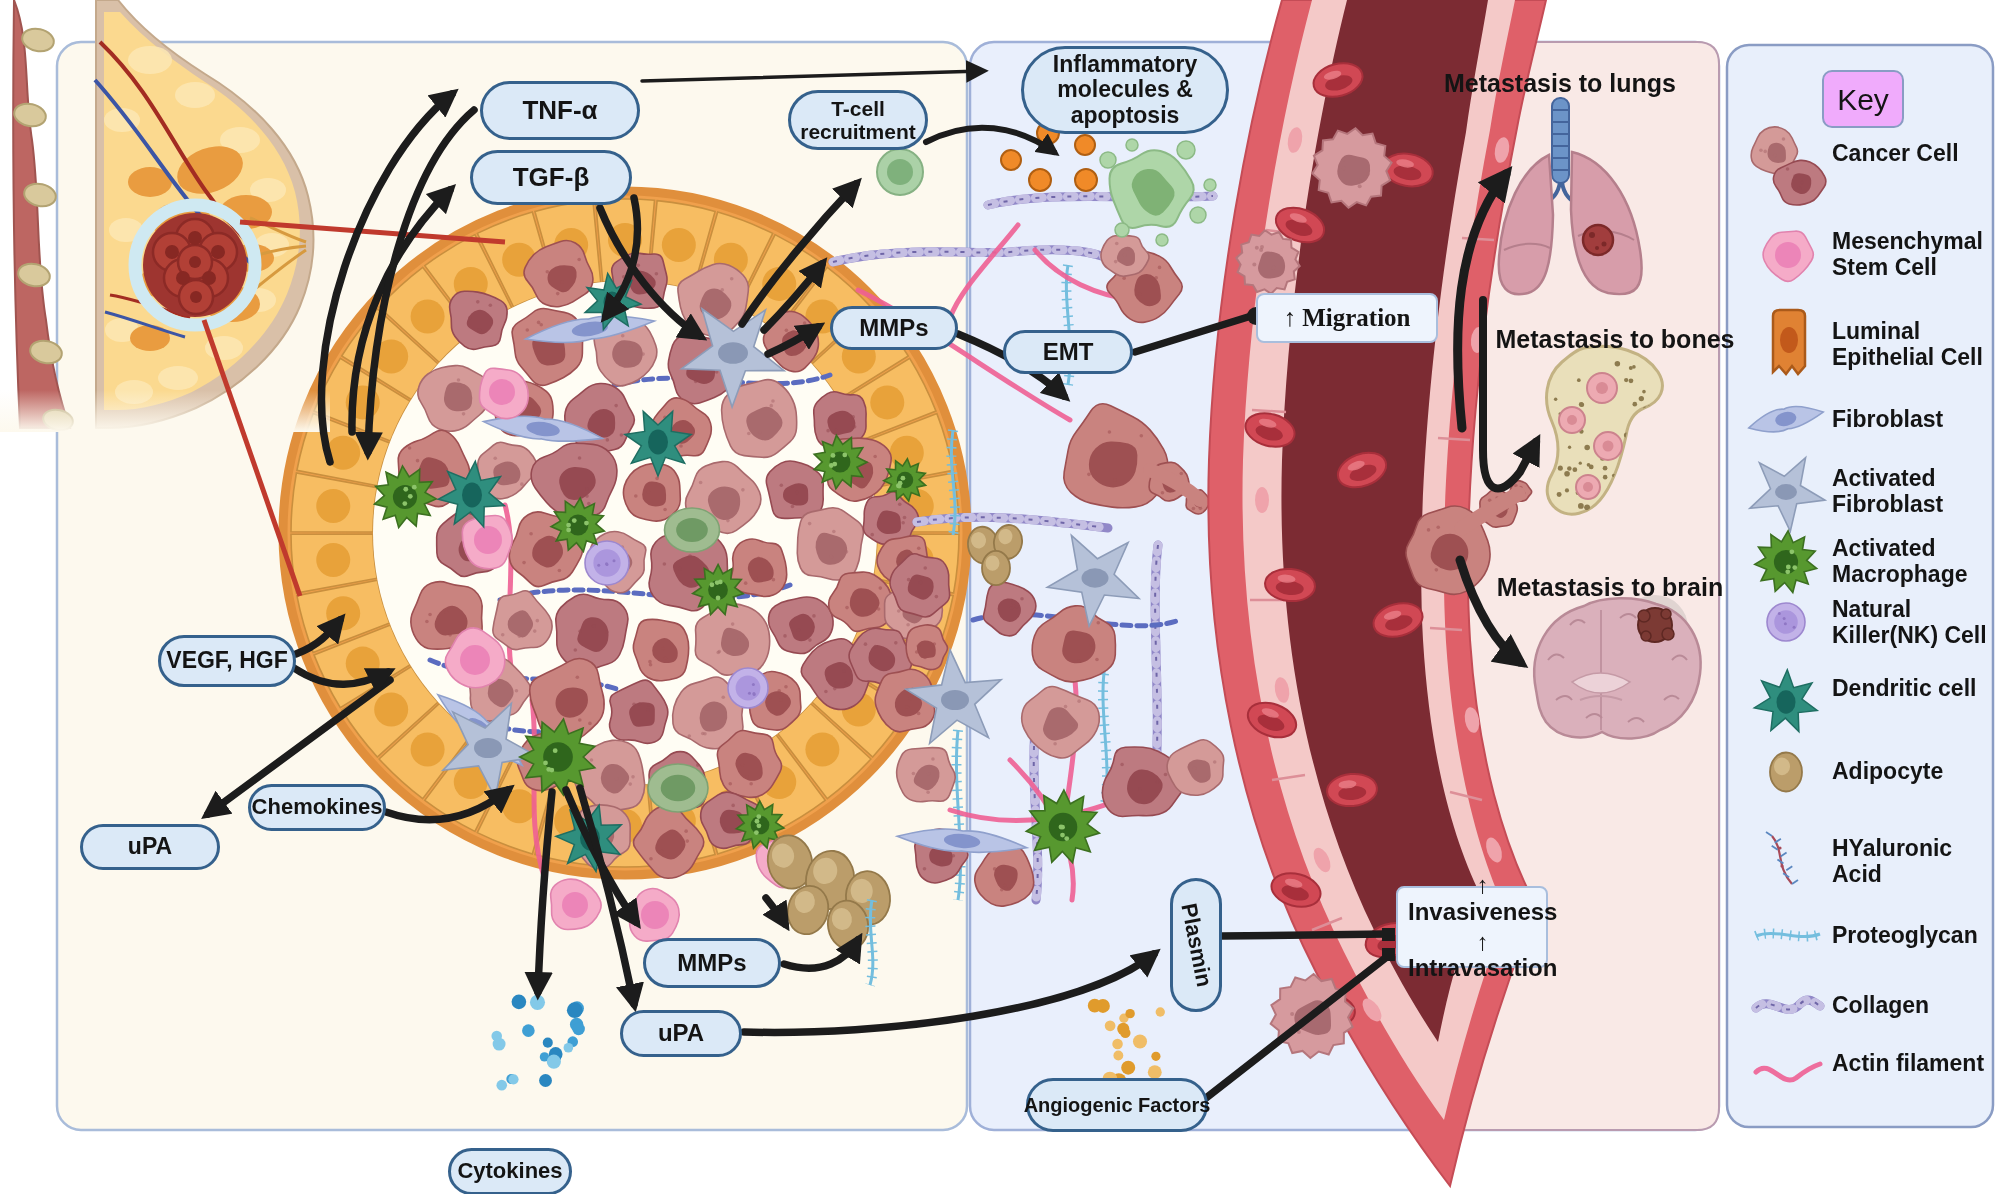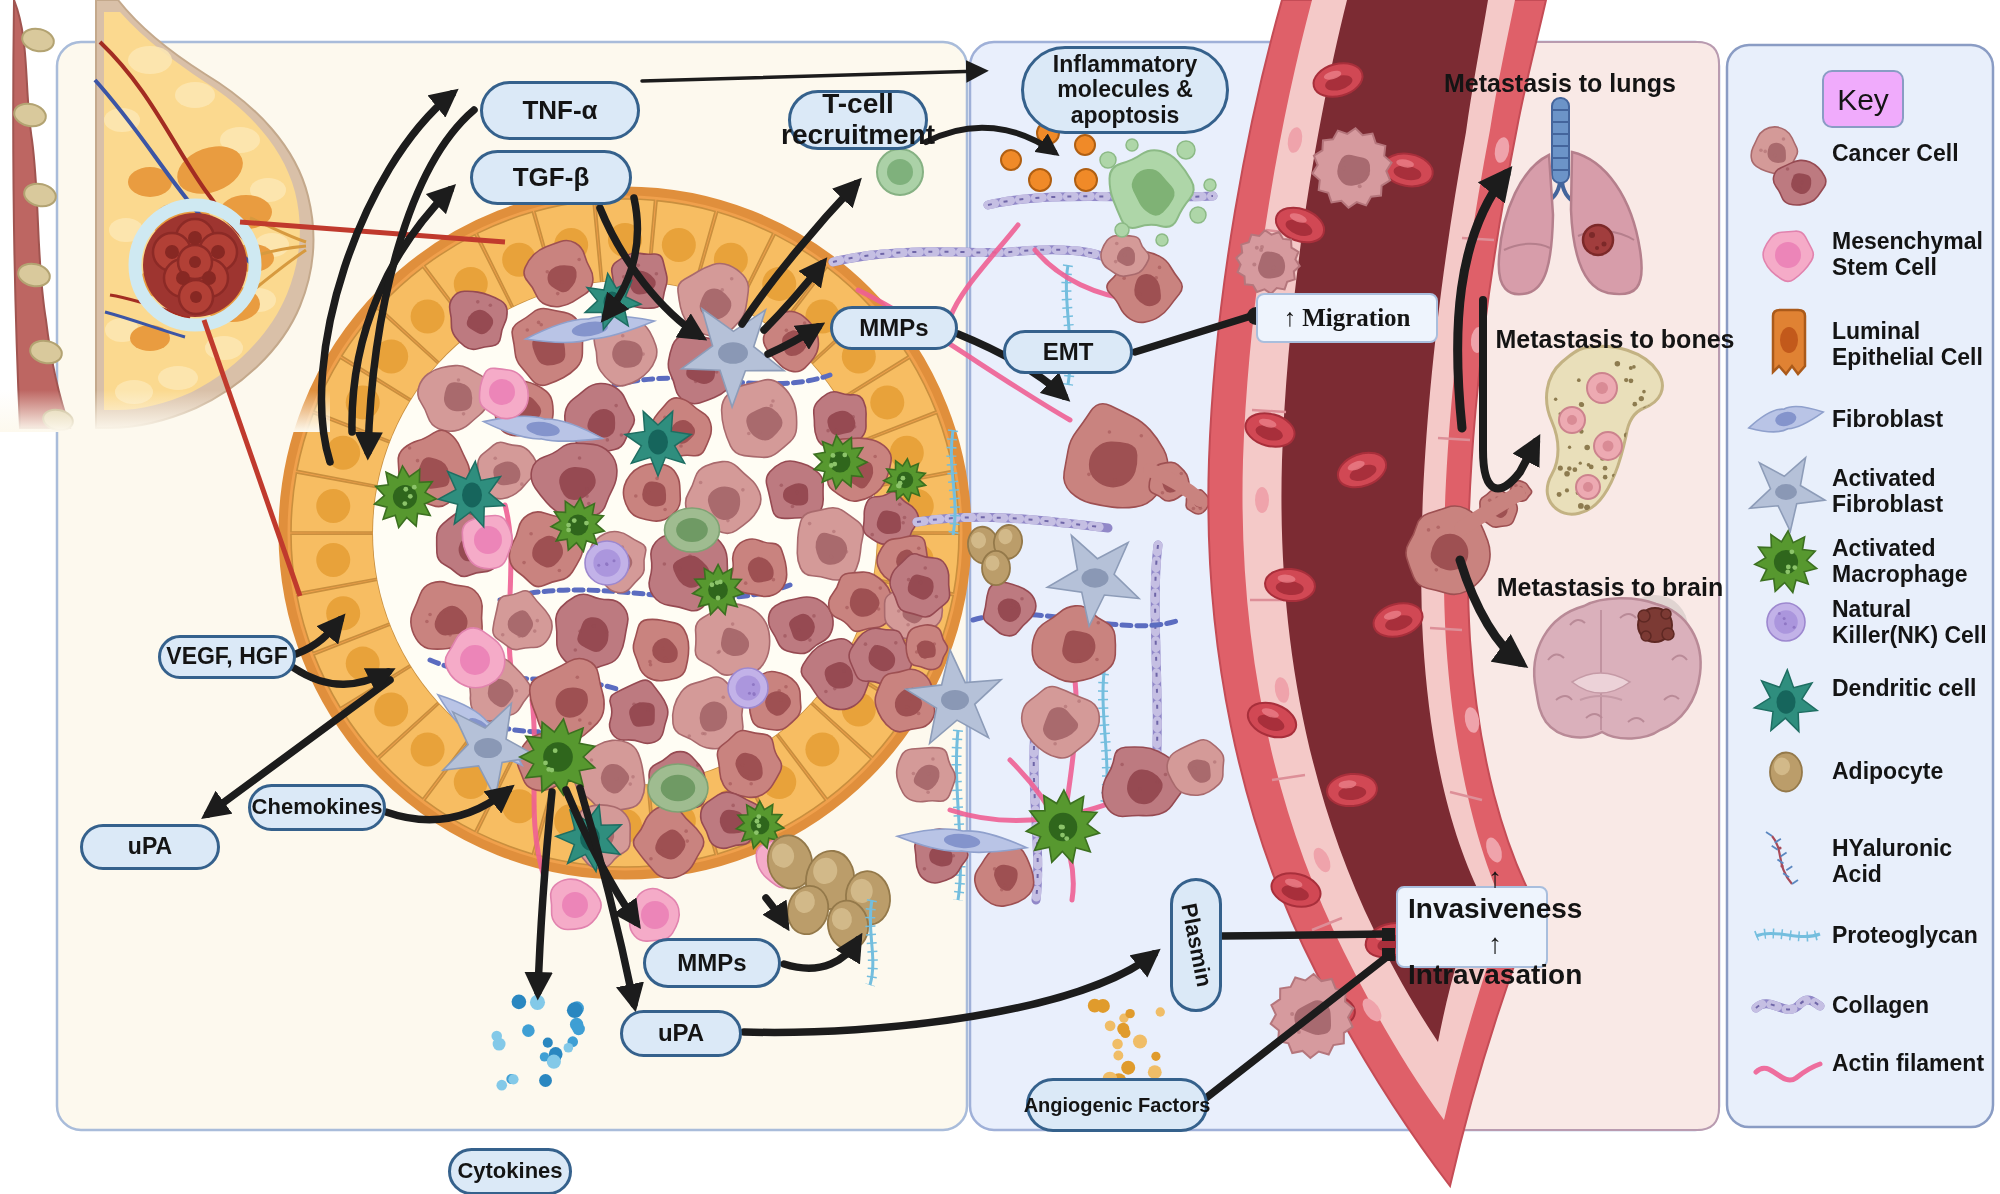--- a/index.html
+++ b/index.html
@@ -1227,36 +1227,36 @@
         </g>
       </g>
     </svg>
 
 <div class="lbl pill" style="left:480px;top:53px;width:160px;height:59px;font-size:26px;margin-top:28px;">
       <span>TNF-α</span>
     </div>
 <div class="lbl pill" style="left:470px;top:150px;width:162px;height:55px;font-size:26px;">
       <span>TGF-β</span>
     </div>
-<div class="lbl pill" style="left:788px;top:90px;width:140px;height:60px;font-size:28px;padding:2px 6px;">
+<div class="lbl pill" style="left:788px;top:90px;width:140px;height:60px;font-size:21px;padding:2px 6px;">
       <span>T-cell recruitment</span>
     </div>
 <div class="lbl pill" style="left:1021px;top:46px;width:208px;height:88px;font-size:23px;padding:4px 10px;">
       <span>Inflammatory molecules &amp; apoptosis</span>
     </div>
 <div class="lbl pill" style="left:830px;top:306px;width:128px;height:44px;font-size:24px;">
       <span>MMPs</span>
     </div>
 <div class="lbl pill" style="left:1003px;top:330px;width:130px;height:44px;font-size:24px;">
       <span>EMT</span>
     </div>
 <div class="lbl sq" style="left:1256px;top:293px;width:182px;height:50px;font-size:25px;font-family:Liberation Serif, serif;">
       <span>↑ Migration</span>
     </div>
-<div class="lbl pill" style="left:158px;top:635px;width:138px;height:44px;font-size:23px;">
+<div class="lbl pill" style="left:158px;top:635px;width:138px;height:52px;font-size:23px;">
       <span>VEGF, HGF</span>
     </div>
 <div class="lbl pill" style="left:248px;top:784px;width:138px;height:47px;font-size:22px;">
       <span>Chemokines</span>
     </div>
 <div class="lbl pill" style="left:80px;top:824px;width:140px;height:46px;font-size:23px;">
       <span>uPA</span>
     </div>
 <div class="lbl pill" style="left:643px;top:938px;width:138px;height:50px;font-size:24px;">
       <span>MMPs</span>
@@ -1266,21 +1266,21 @@
     </div>
 <div class="lbl pill" style="left:448px;top:1148px;width:124px;height:47px;font-size:22px;">
       <span>Cytokines</span>
     </div>
 <div class="lbl pill" style="left:1026px;top:1078px;width:182px;height:54px;font-size:20px;white-space:nowrap;text-align:center;">
       <span>Angiogenic Factors</span>
     </div>
 <div class="lbl pill" style="left:1170px;top:878px;width:52px;height:134px;">
       <span class="vtext">Plasmin</span>
     </div>
-<div class="lbl sq" style="left:1396px;top:886px;width:152px;height:82px;font-size:28px;flex-direction:column;align-items:flex-start;justify-content:center;padding-left:10px;gap:4px;">
+<div class="lbl sq" style="left:1396px;top:886px;width:152px;height:82px;font-size:24px;flex-direction:column;align-items:flex-start;justify-content:center;padding-left:10px;gap:4px;">
   <span>↑ Invasiveness</span>
   <span>↑ Intravasation</span>
 </div>
 <div class="lbl hdr" style="left:1440px;top:68px;width:240px;height:32px;font-size:25px;">
       <span>Metastasis to lungs</span>
     </div>
 <div class="lbl hdr" style="left:1495px;top:324px;width:240px;height:32px;font-size:25px;justify-content:center;">
       <span>Metastasis to bones</span>
     </div>
 <div class="lbl hdr" style="left:1490px;top:572px;width:240px;height:32px;font-size:25px;">

